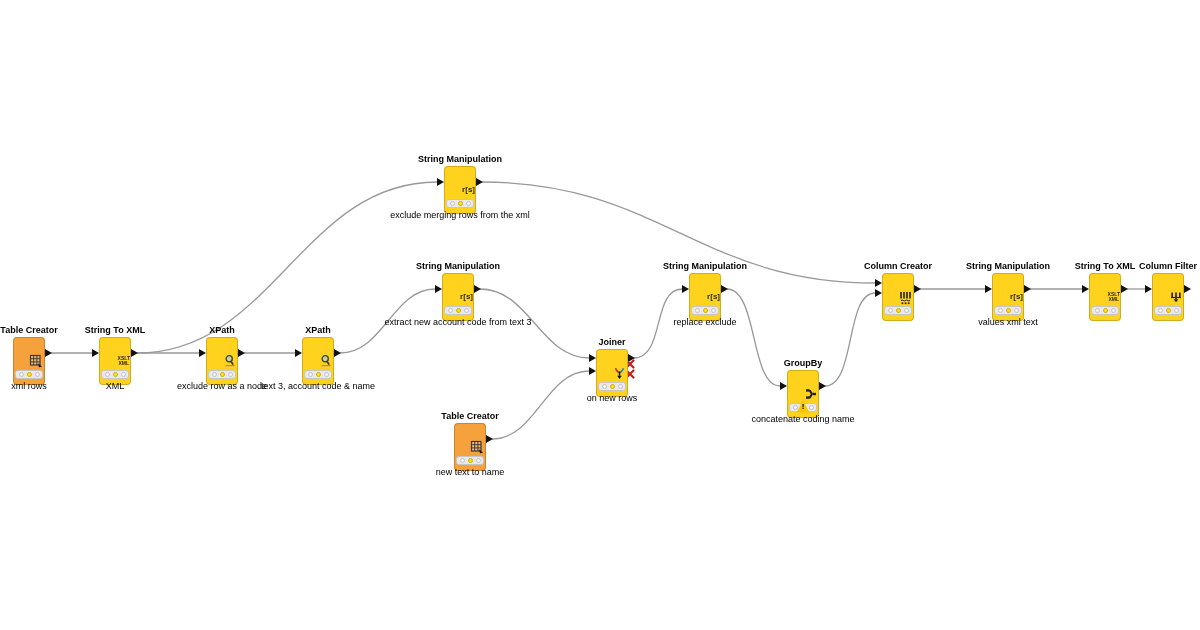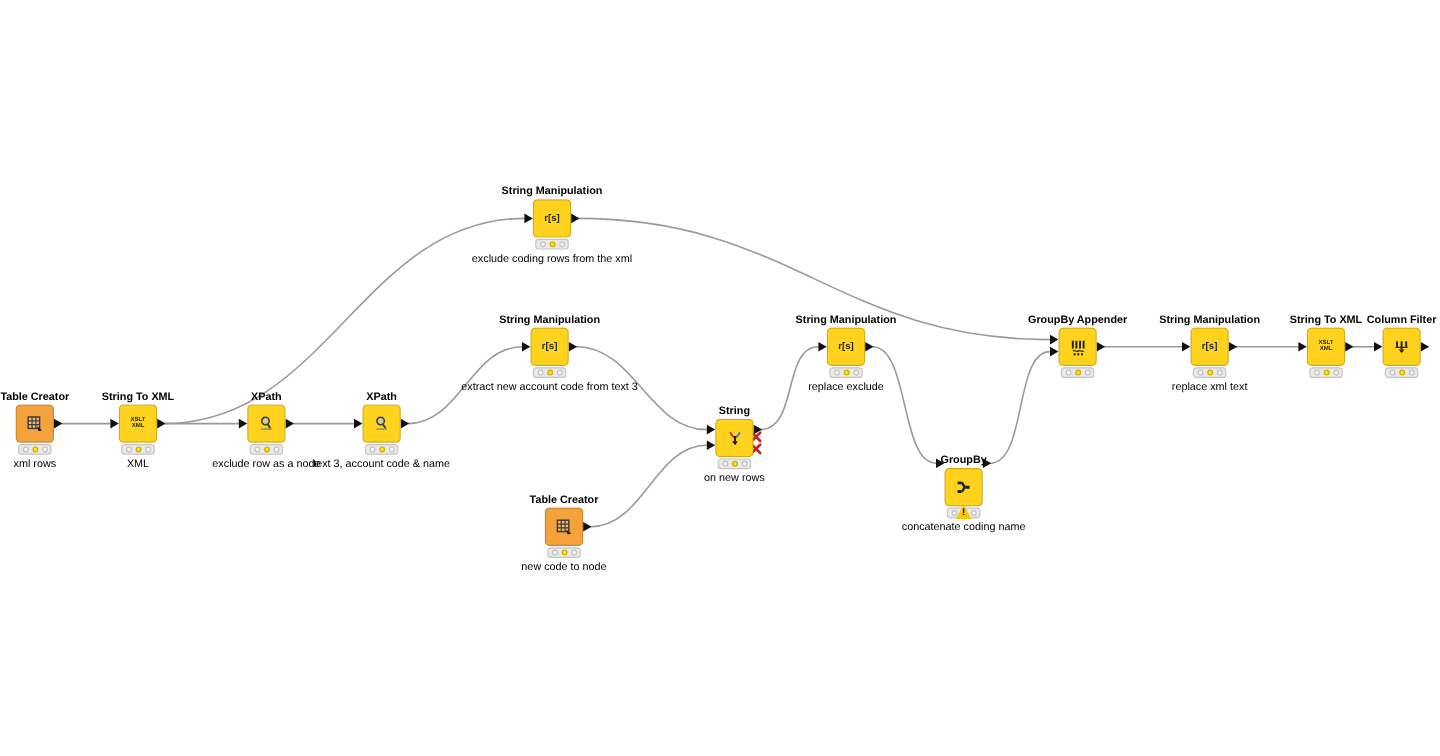--- a/index.html
+++ b/index.html
@@ -7,22 +7,22 @@
     width:1200px;height:630px;overflow:hidden;
     background:#ffffff;
     font-family:"Liberation Sans", sans-serif;
     position:relative;
   }
   #workflow-canvas{position:absolute;inset:0;width:1200px;height:630px;}
   #edge-layer{position:absolute;inset:0;}
   #node-layer{position:absolute;inset:0;}
   .node{position:absolute;width:32px;height:32px;}
   .node-body{
-    width:32px;height:32px;border-radius:4px;
-    display:flex;align-items:center;justify-content:center;
+    width:32px;height:48px;border-radius:4px;
+    display:flex;align-items:center;justify-content:flex-end;
     box-sizing:border-box;border:1px solid rgba(0,0,0,0.18);
   }
   .node-title{
     position:absolute;bottom:34px;left:50%;transform:translateX(-50%);
     white-space:nowrap;font-size:9px;font-weight:bold;color:#000;
   }
   .node-label{
     position:absolute;top:44px;left:50%;transform:translateX(-50%);
     white-space:nowrap;font-size:9px;font-weight:500;color:#000;
   }
@@ -175,36 +175,36 @@
       <div class="node" style="left: 444px; top: 166px;">
         <div class="node-title">String Manipulation</div>
         <div class="node-body" style="background: rgb(255, 210, 30);">
           <span class="ic-text ic-string-manipulation-icon">r[s]</span>
         </div>
         <div class="status-bar" style="background: rgb(233, 233, 233); border: 1px solid rgb(198, 198, 198);">
           <div class="dot" style="background: rgb(247, 247, 247); border: 1px solid rgb(194, 194, 194);"></div>
           <div class="dot" style="background: rgb(255, 227, 18); border: 1px solid rgb(207, 174, 0);"></div>
           <div class="dot" style="background: rgb(247, 247, 247); border: 1px solid rgb(194, 194, 194);"></div>
         </div>
-        <div class="node-label">exclude coding rows from the xml</div>
+        <div class="node-label">exclude merging rows from the xml</div>
       </div>
       <div class="node" style="left: 442px; top: 273px;">
         <div class="node-title">String Manipulation</div>
         <div class="node-body" style="background: rgb(255, 210, 30);">
           <span class="ic-text ic-string-manipulation-icon">r[s]</span>
         </div>
         <div class="status-bar" style="background: rgb(233, 233, 233); border: 1px solid rgb(198, 198, 198);">
           <div class="dot" style="background: rgb(247, 247, 247); border: 1px solid rgb(194, 194, 194);"></div>
           <div class="dot" style="background: rgb(255, 227, 18); border: 1px solid rgb(207, 174, 0);"></div>
           <div class="dot" style="background: rgb(247, 247, 247); border: 1px solid rgb(194, 194, 194);"></div>
         </div>
         <div class="node-label">extract new account code from text 3</div>
       </div>
       <div class="node" style="left: 596px; top: 349px;">
-        <div class="node-title">String</div>
+        <div class="node-title">Joiner</div>
         <div class="node-body" style="background: rgb(255, 210, 30);">
           <span style="display: flex;">
             <svg width="15" height="15" viewBox="0 0 15 15">
               <path d="M3.5 2.2c.8 2.2 2.1 3.3 3.2 4.5" stroke="#cc2222" stroke-width="1.5" fill="none"></path>
               <path d="M11.5 2.2c-.8 2.2-2.1 3.3-3.2 4.5" stroke="#2277cc" stroke-width="1.5" fill="none"></path>
               <path d="M7.5 5.4v4.4" stroke="#111" stroke-width="1.5"></path>
               <path d="M7.5 13.1L5.2 9.7h4.6z" fill="#111"></path>
             </svg>
           </span>
         </div>
@@ -224,35 +224,35 @@
               <path d="M1.5 4.7h9.5M1.5 7.9h9.5M4.7 1.5v9.5M7.9 1.5v9.5" stroke="#3a3a3a" stroke-width="1"></path>
               <path d="M9 9.2l4 3.6-3 .4z" fill="#111"></path>
             </svg>
           </span>
         </div>
         <div class="status-bar" style="background: rgb(233, 233, 233); border: 1px solid rgb(198, 198, 198);">
           <div class="dot" style="background: rgb(247, 247, 247); border: 1px solid rgb(194, 194, 194);"></div>
           <div class="dot" style="background: rgb(255, 227, 18); border: 1px solid rgb(207, 174, 0);"></div>
           <div class="dot" style="background: rgb(247, 247, 247); border: 1px solid rgb(194, 194, 194);"></div>
         </div>
-        <div class="node-label">new code to node</div>
+        <div class="node-label">new text to name</div>
       </div>
       <div class="node" style="left: 689px; top: 273px;">
         <div class="node-title">String Manipulation</div>
         <div class="node-body" style="background: rgb(255, 210, 30);">
           <span class="ic-text ic-string-manipulation-icon">r[s]</span>
         </div>
         <div class="status-bar" style="background: rgb(233, 233, 233); border: 1px solid rgb(198, 198, 198);">
           <div class="dot" style="background: rgb(247, 247, 247); border: 1px solid rgb(194, 194, 194);"></div>
           <div class="dot" style="background: rgb(255, 227, 18); border: 1px solid rgb(207, 174, 0);"></div>
           <div class="dot" style="background: rgb(247, 247, 247); border: 1px solid rgb(194, 194, 194);"></div>
         </div>
         <div class="node-label">replace exclude</div>
       </div>
-      <div class="node" style="left: 787px; top: 390px;">
+      <div class="node" style="left: 787px; top: 370px;">
         <div class="node-title">GroupBy</div>
         <div class="node-body" style="background: rgb(255, 210, 30);">
           <span style="display: flex;">
             <svg width="14" height="14" viewBox="0 0 14 14">
               <path d="M2 3.4h3" stroke="#222" stroke-width="2.4"></path>
               <path d="M2 10.6h3" stroke="#222" stroke-width="2.4"></path>
               <path d="M5 3.4c2.2 0 1.4 3.6 3.6 3.6M5 10.6c2.2 0 1.4-3.6 3.6-3.6" stroke="#222" stroke-width="2.2" fill="none"></path>
               <path d="M8.4 7h3.6" stroke="#222" stroke-width="2.4"></path>
             </svg>
           </span>
@@ -261,21 +261,21 @@
           <div class="dot" style="background: rgb(247, 247, 247); border: 1px solid rgb(194, 194, 194);"></div>
           <div class="dot" style="background: rgb(255, 227, 18); border: 1px solid rgb(207, 174, 0);"></div>
           <div class="dot" style="background: rgb(247, 247, 247); border: 1px solid rgb(194, 194, 194);"></div>
           <div class="warn" style="--warn-bg: #f7c700;">
             <span class="warn-mark">!</span>
           </div>
         </div>
         <div class="node-label">concatenate coding name</div>
       </div>
       <div class="node" style="left: 882px; top: 273px;">
-        <div class="node-title">GroupBy Appender</div>
+        <div class="node-title">Column Creator</div>
         <div class="node-body" style="background: rgb(255, 210, 30);">
           <span style="display: flex;">
             <svg width="15" height="15" viewBox="0 0 15 15">
               <path d="M3 2v6.5M6 2v6.5M9 2v6.5M12 2v6.5" stroke="#222" stroke-width="1.6"></path>
               <path d="M3 10.5c1.5-1.4 3 1.4 4.5 0s3 1.4 4.5 0" stroke="#222" stroke-width="1" fill="none"></path>
               <rect x="3.6" y="12.4" width="1.7" height="1.7" fill="#222"></rect>
               <rect x="6.7" y="12.4" width="1.7" height="1.7" fill="#222"></rect>
               <rect x="9.8" y="12.4" width="1.7" height="1.7" fill="#222"></rect>
             </svg>
           </span>
@@ -289,21 +289,21 @@
       <div class="node" style="left: 992px; top: 273px;">
         <div class="node-title">String Manipulation</div>
         <div class="node-body" style="background: rgb(255, 210, 30);">
           <span class="ic-text ic-string-manipulation-icon">r[s]</span>
         </div>
         <div class="status-bar" style="background: rgb(233, 233, 233); border: 1px solid rgb(198, 198, 198);">
           <div class="dot" style="background: rgb(247, 247, 247); border: 1px solid rgb(194, 194, 194);"></div>
           <div class="dot" style="background: rgb(255, 227, 18); border: 1px solid rgb(207, 174, 0);"></div>
           <div class="dot" style="background: rgb(247, 247, 247); border: 1px solid rgb(194, 194, 194);"></div>
         </div>
-        <div class="node-label">replace xml text</div>
+        <div class="node-label">values xml text</div>
       </div>
       <div class="node" style="left: 1089px; top: 273px;">
         <div class="node-title">String To XML</div>
         <div class="node-body" style="background: rgb(255, 210, 30);">
           <span class="ic-text ic-string-to-xml-icon">XSLT
 XML</span>
         </div>
         <div class="status-bar" style="background: rgb(233, 233, 233); border: 1px solid rgb(198, 198, 198);">
           <div class="dot" style="background: rgb(247, 247, 247); border: 1px solid rgb(194, 194, 194);"></div>
           <div class="dot" style="background: rgb(255, 227, 18); border: 1px solid rgb(207, 174, 0);"></div>

